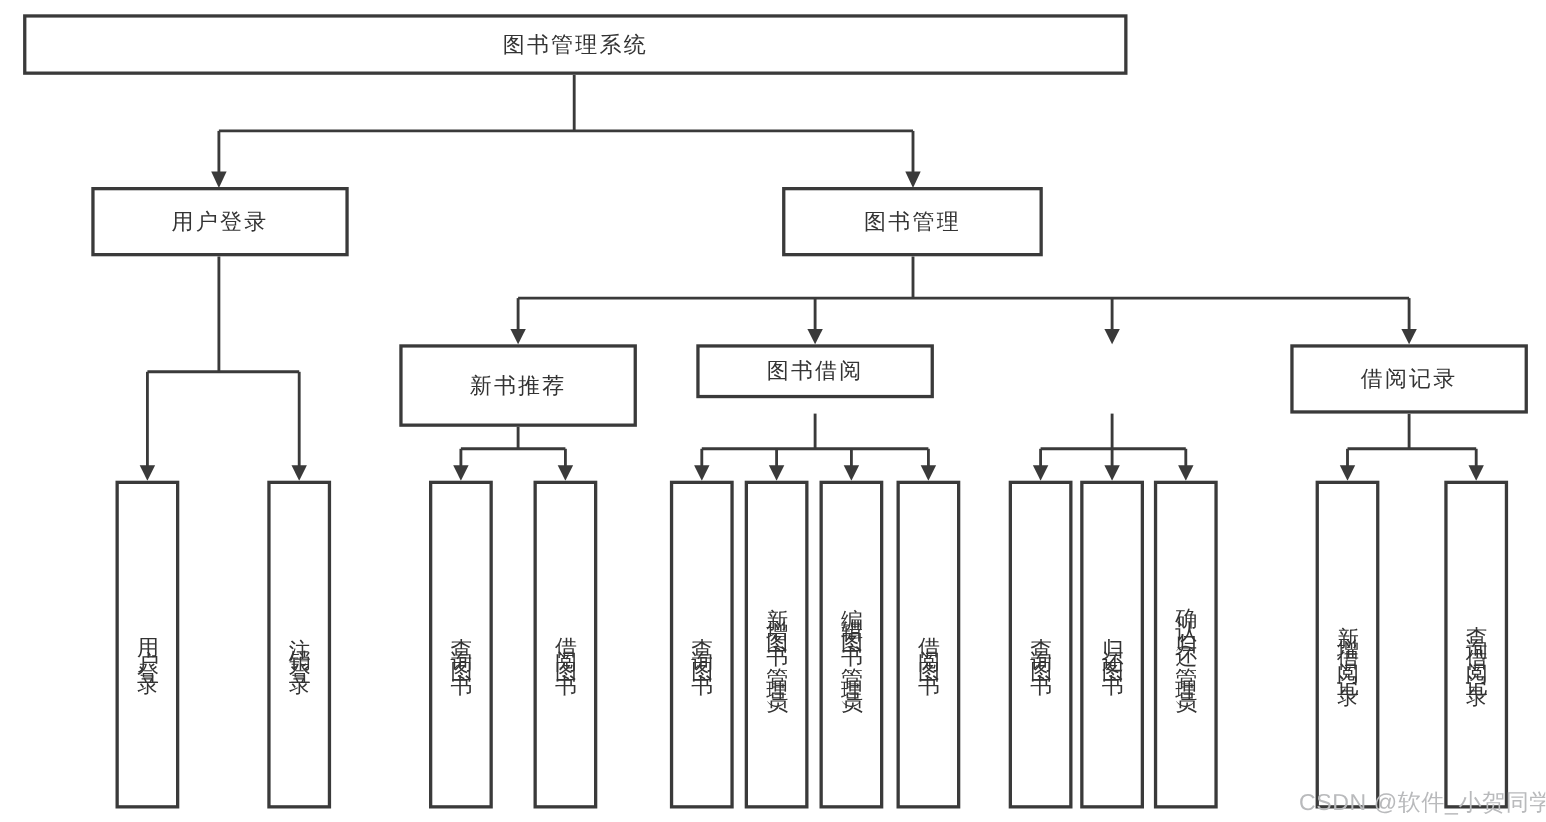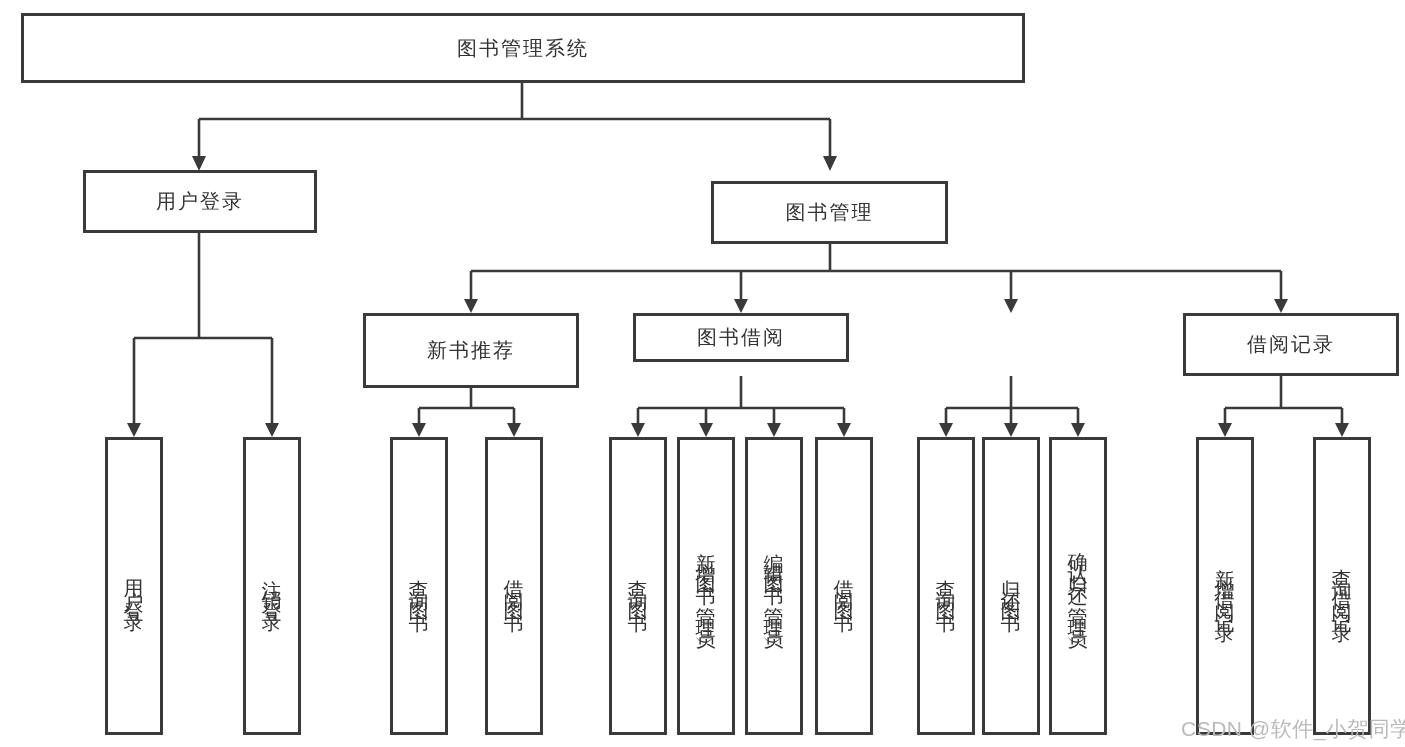--- a/index.html
+++ b/index.html
@@ -123,38 +123,38 @@
 
       <polygon points="939,423 953,423 946,437"></polygon>
       <polygon points="1004,423 1018,423 1011,437"></polygon>
       <polygon points="1071,423 1085,423 1078,437"></polygon>
 
       <polygon points="1218,423 1232,423 1225,437"></polygon>
       <polygon points="1335,423 1349,423 1342,437"></polygon>
     </g>
   </svg>
 
-  <div class="node" style="left:21px;top:13px;width:1004px;height:70px;">
+  <div class="node" style="left:21px;top:13px;width:1004px;height:55px;">
     <span>图书管理系统</span>
   </div>
 
   <div class="node" style="left:83px;top:170px;width:234px;height:63px;">
     <span>用户登录</span>
   </div>
-  <div class="node" style="left:711px;top:170px;width:237px;height:63px;margin-top:11px;">
+  <div class="node" style="left:711px;top:170px;width:237px;height:63px;">
     <span>图书管理</span>
   </div>
 
   <div class="node" style="left:363px;top:313px;width:216px;height:75px;justify-content:center;">
     <span>新书推荐</span>
   </div>
   <div class="node" style="left:633px;top:313px;width:216px;height:49px;">
     <span>图书借阅</span>
   </div>
-  <div class="node" style="left:1173px;top:313px;width:216px;height:63px;margin-left:10px;">
+  <div class="node" style="left:1173px;top:313px;width:216px;height:63px;">
     <span>借阅记录</span>
   </div>
 
   <div class="leaf" style="left:105px;">
     <span class="vtext">用户登录</span>
   </div>
   <div class="leaf" style="left:243px;">
     <span class="vtext">注销登录</span>
   </div>
 

